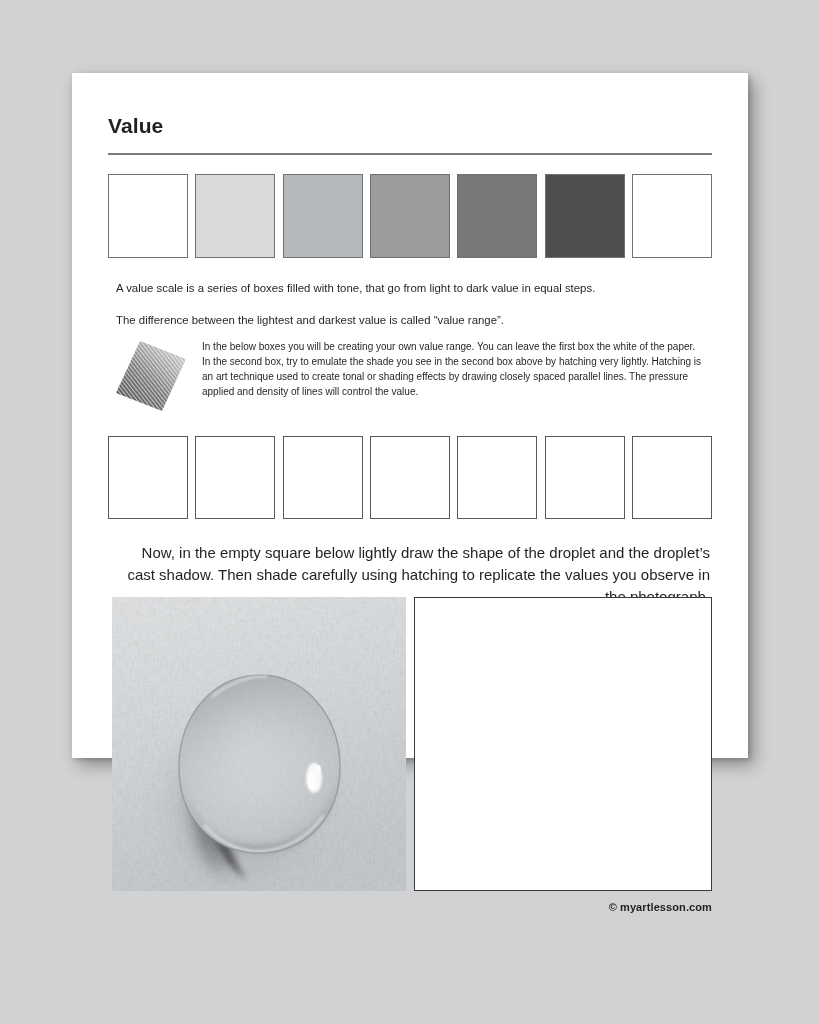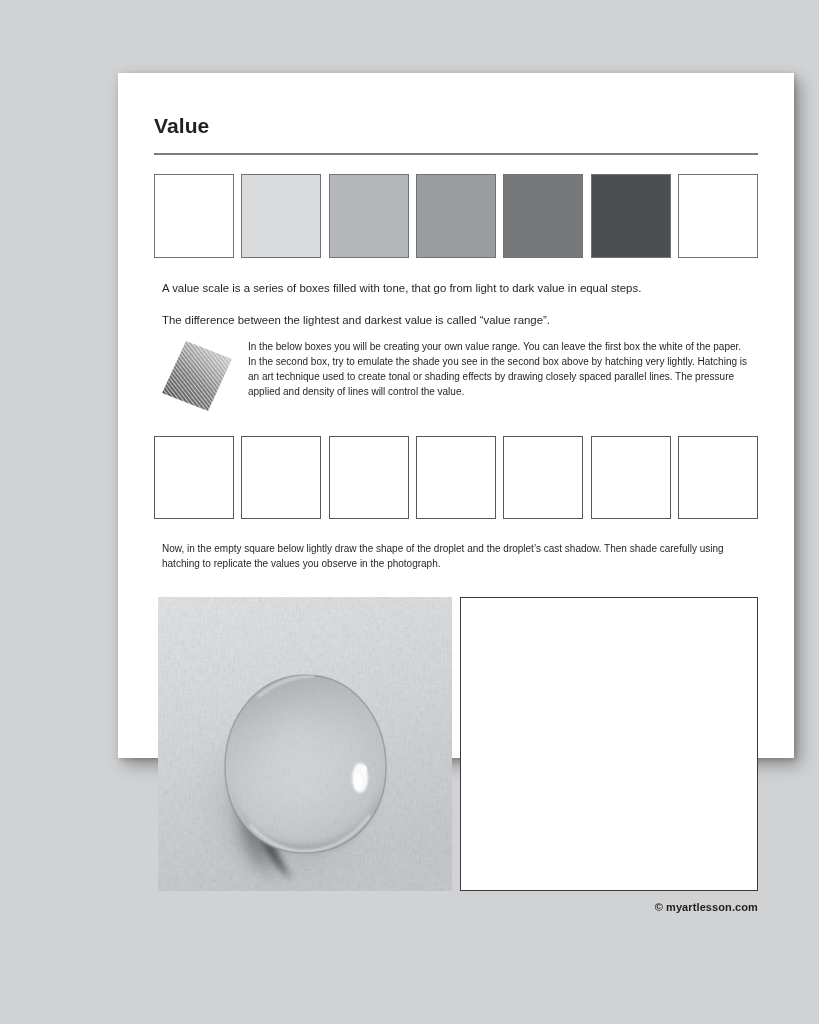--- a/index.html
+++ b/index.html
@@ -18,21 +18,20 @@
 
   
   #page {
     position: absolute;
     left: 72px;
     top: 73px;
     width: 676px;
     height: 685px;
     background: #ffffff;
     box-shadow: 6px 7px 16px rgba(0,0,0,0.33), 2px 2px 5px rgba(0,0,0,0.18);
-    margin-left: 46px;
   }
 
   .inner {
     position: absolute;
     left: 36px;
     top: 0;
     width: 604px;
     height: 100%;
   }
 
@@ -118,22 +117,23 @@
     background: #ffffff;
   }
 
   
   #para-4 {
     position: absolute;
     left: 8px;
     top: 469px;
     width: 594px;
     color: #231f20;
-    font-size: 10px;
+    font-size: 15px;
     line-height: 1.45;
+    text-align: right;
   }
 
   
   #photo {
     position: absolute;
     left: 4px;
     top: 524px;
     width: 294px;
     height: 294px;
     overflow: hidden;

